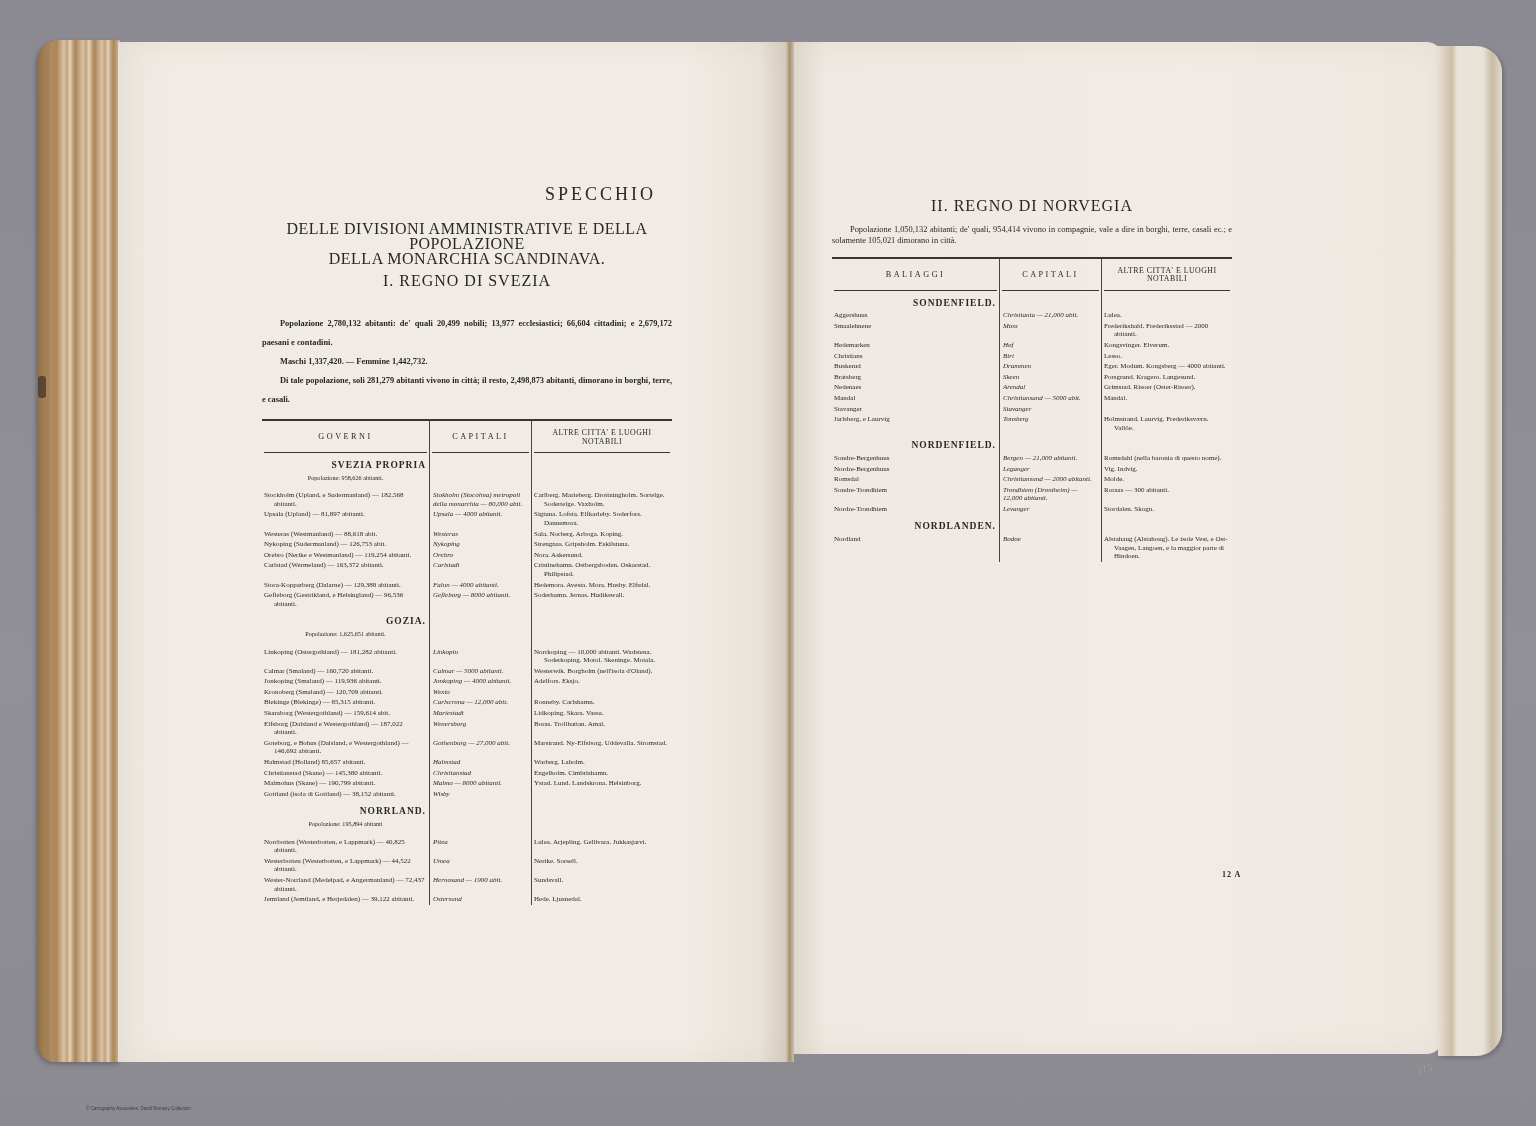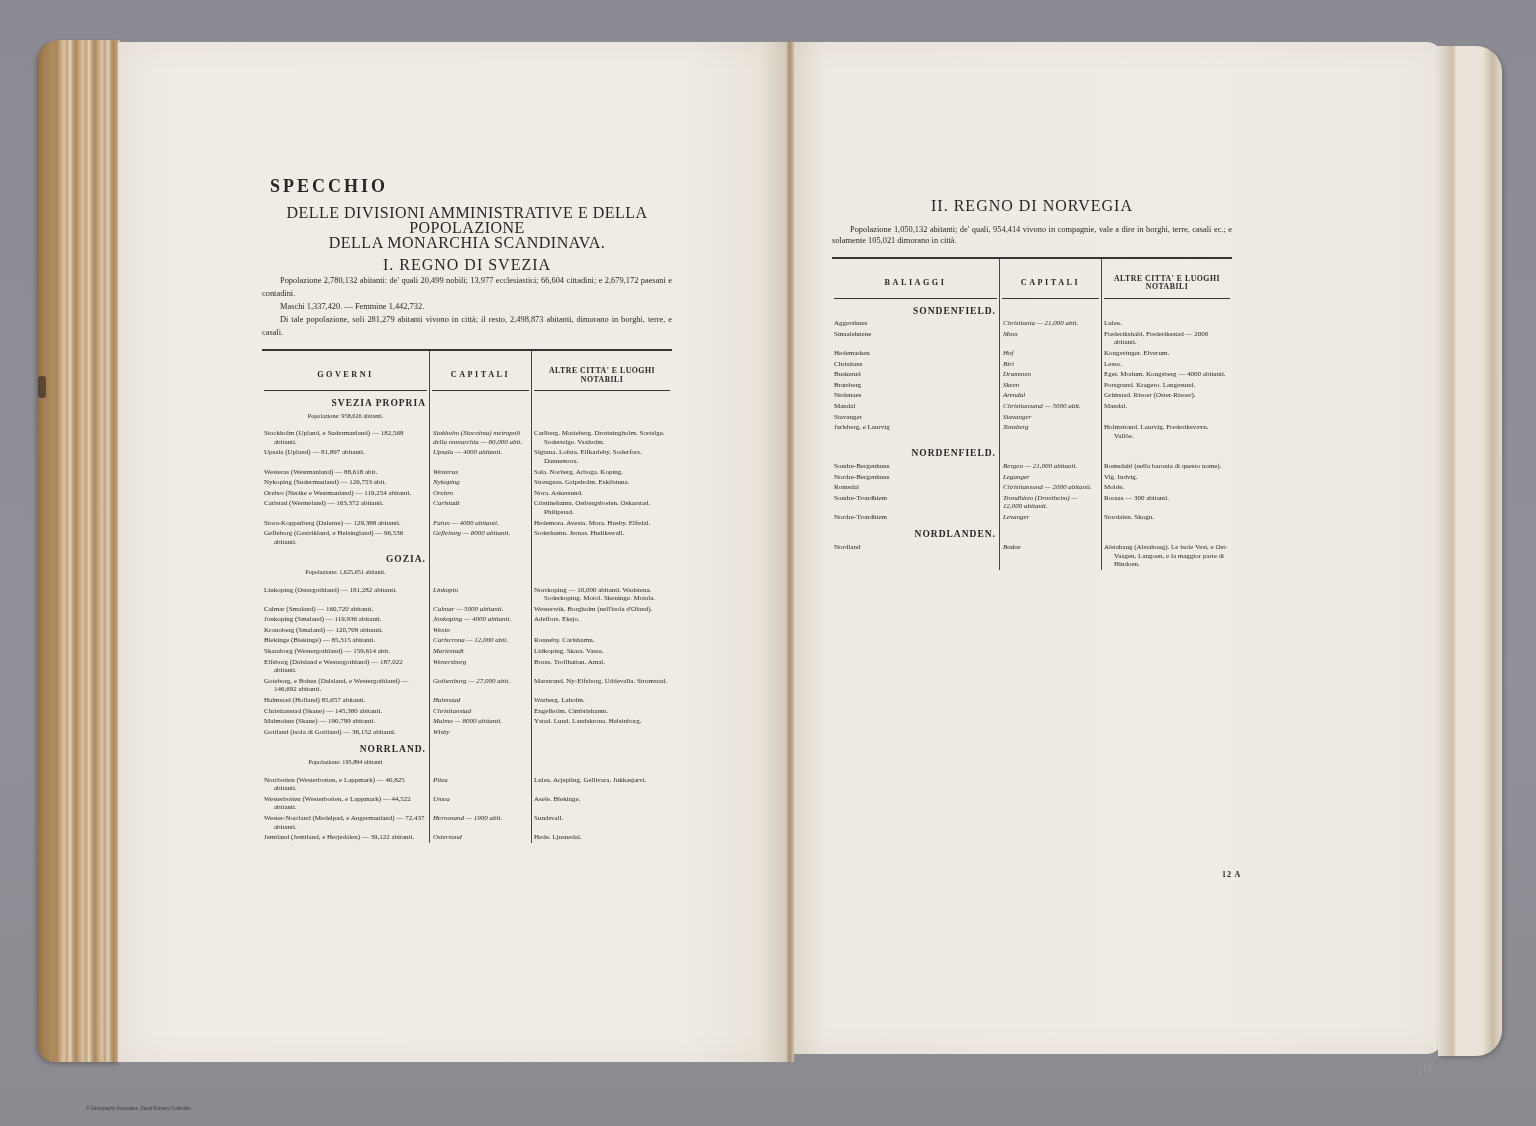--- a/index.html
+++ b/index.html
@@ -46,28 +46,28 @@
   .fore-edge-right {
     position:absolute; left:1400px; top:8px; width:64px; height:1010px;
     border-radius:0 26px 26px 0;
     background:linear-gradient(90deg,#e6e0d6 0%,#cdbfa9 22%,#eae4da 30%,#e8e2d8 70%,#c9bba5 85%,#e2dacd 100%);
     box-shadow:2px 2px 4px rgba(0,0,0,0.2);
   }
 
   
   .content-left { position:absolute; left:262px; top:168px; width:410px; }
   .content-right { position:absolute; left:832px; top:157px; width:400px; }
-  .title-main { text-align:left; font-weight:bold; font-size:18px; letter-spacing:3px; margin:8px; }
+  .title-main { text-align:right; font-weight:normal; font-size:18px; letter-spacing:3px; margin:16px; }
   .subtitle { text-align:center; font-size:16px; letter-spacing:0.5px; line-height:15px; margin-top:4px; text-transform:uppercase; }
   .kingdom { text-align:center; font-size:16px; letter-spacing:1px; margin-top:6px; font-weight:normal; }
-  .intro { font-size:8.4px; line-height:13px; margin-top:0; text-align:justify; font-weight:normal; }
+  .intro { font-size:8.4px; line-height:19px; margin-top:24px; text-align:justify; font-weight:bold; }
   .intro p { margin:0; text-indent:18px; }
   .rule-thick { border-top:2px solid #3a3532; margin-top:10px; }
   table.reg { width:100%; border-collapse:collapse; font-size:7px; line-height:8.6px; }
-  table.reg th { font-size:8.2px; font-weight:bold; letter-spacing:2.5px; padding:16px 2px 6px; vertical-align:middle; }
+  table.reg th { font-size:8.2px; font-weight:normal; letter-spacing:2.5px; padding:8px 2px 6px; vertical-align:middle; }
   table.reg th.multi { letter-spacing:0.5px; font-size:7.8px; line-height:8.5px; }
   table.reg td { vertical-align:top; padding:1px 3px; }
   table.reg td.c1 { width:152px; }
   table.reg td.c2 { width:95px; font-style:italic; border-left:1.5px solid #4a4440; border-right:1.5px solid #4a4440; }
   table.reg td.c3 { }
   table.reg th.b { border-left:1.5px solid #4a4440; border-right:1.5px solid #4a4440; }
   .hdr-rule td { padding:0 !important; }
   .hdr-rule .line { border-top:1.5px solid #3a3532; margin:0 2px; }
   .region td.c1 { text-align:right; font-weight:bold; font-size:9.5px; letter-spacing:1px; padding-top:8px; padding-bottom:3px;margin-top:44px; }
   .popline td.c1 { text-align:center; font-size:6.2px; padding-bottom:8px; }
@@ -257,21 +257,21 @@
           <td class="c3"></td>
         </tr>
         <tr>
           <td class="c1 gov">Norrbotten (Westerbotten, e Lappmark) — 40,825 abitanti.</td>
           <td class="c2">Pitea</td>
           <td class="c3 gov">Lulea. Arjepling. Gellivara. Jukkasjarvi.</td>
         </tr>
         <tr>
           <td class="c1 gov">Westerbotten (Westerbotten, e Lappmark) — 44,522 abitanti.</td>
           <td class="c2">Umea</td>
-          <td class="c3 gov">Asele. Blekinge.</td>
+          <td class="c3 gov">Nerike. Sorsell.</td>
         </tr>
         <tr>
           <td class="c1 gov">Wester-Norrland (Medelpad, e Angermanland) — 72,437 abitanti.</td>
           <td class="c2">Hernosand — 1900 abit.</td>
           <td class="c3 gov">Sundsvall.</td>
         </tr>
         <tr>
           <td class="c1 gov">Jemtland (Jemtland, e Herjedalen) — 39,122 abitanti.</td>
           <td class="c2">Ostersund</td>
           <td class="c3 gov">Hede. Ljusnedal.</td>

